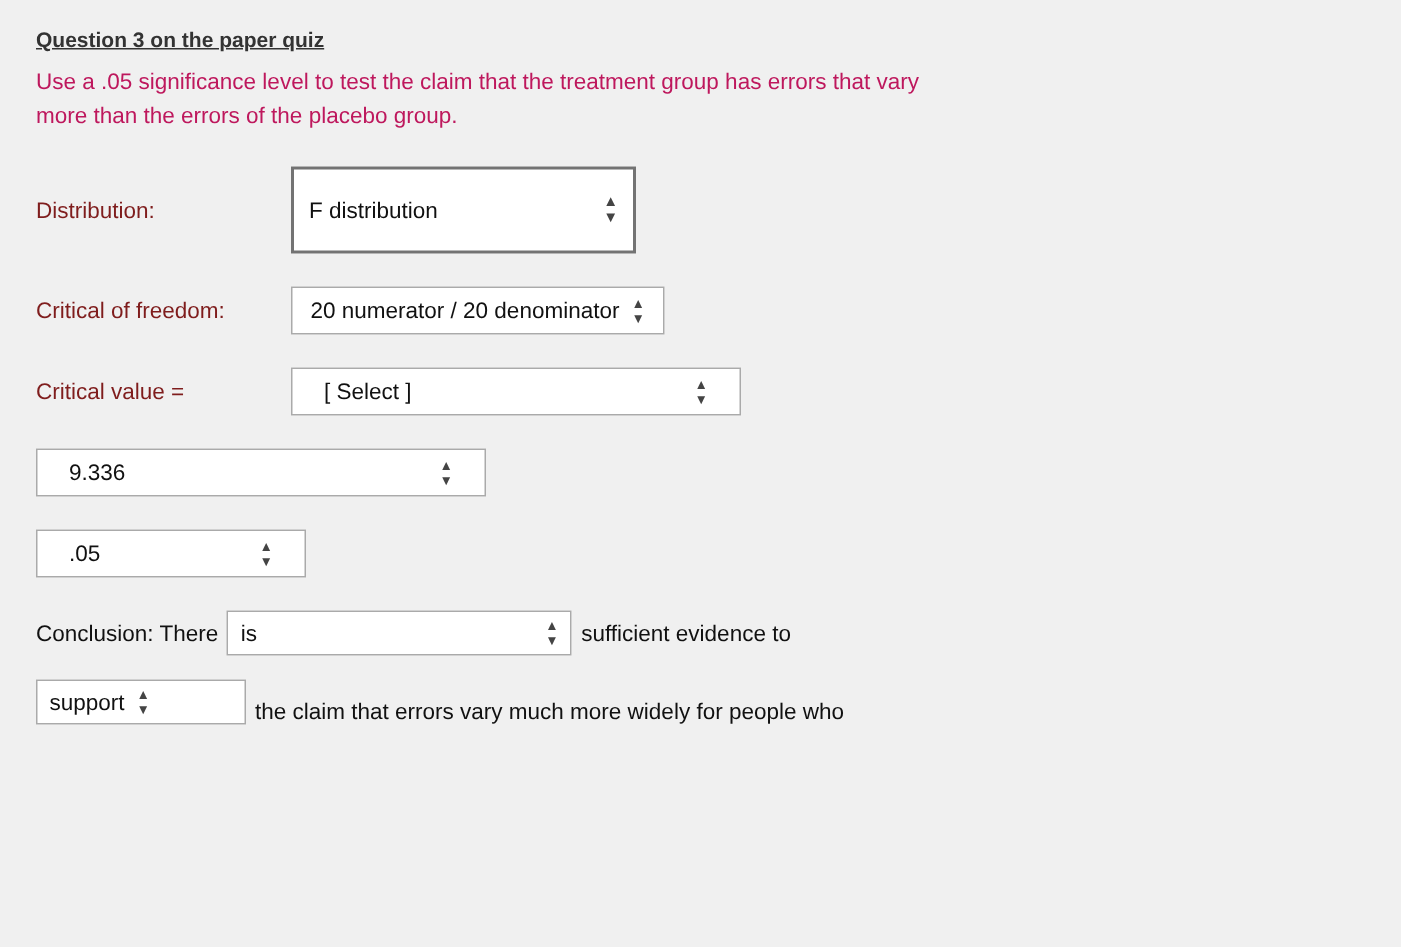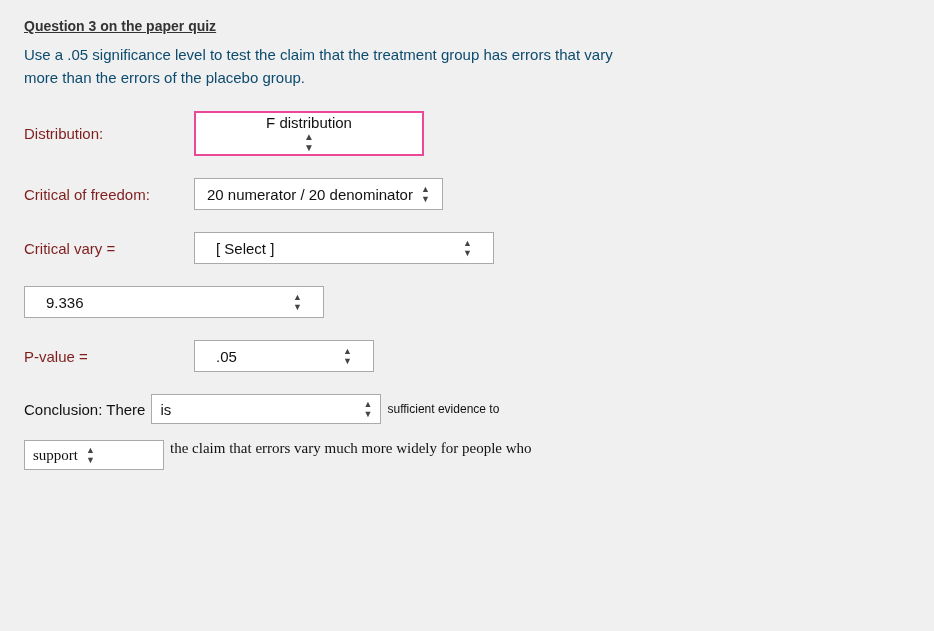--- a/index.html
+++ b/index.html
@@ -25,21 +25,21 @@
     .question-header {
       font-size: 14px;
       color: #333;
       text-decoration: underline;
       margin-bottom: 10px;
       font-weight: bold;
     }
 
     .instructions {
       font-size: 15px;
-      color: #0c4a6e;
+      color: #be185d;
       line-height: 1.5;
       margin-bottom: 22px;
     }
 
     .field-row {
       display: flex;
       align-items: center;
       margin-bottom: 22px;
     }
 
@@ -66,27 +66,26 @@
 
     .field-select-arrows .arr-up,
     .field-select-arrows .arr-dn {
       font-size: 9px;
       line-height: 10px;
       color: #444;
       display: block;
     }
 
     .distribution-container {
-      border: 2px solid #ec4899;
-      background: white;
-      padding: 1px 10px;
+      border: 2px solid #737373;
+      background: white;
+      padding: 16px 10px;
       display: flex;
       align-items: center;
       min-width: 230px;
-      flex-direction: column;
     }
 
     .distribution-value {
       font-size: 15px;
       color: #111;
       flex: 1;
     }
 
     .distribution-arrows {
       display: flex;
@@ -134,29 +133,28 @@
     .conclusion-select {
       border: 1px solid #aaa;
       background: white;
       padding: 4px 8px;
       display: flex;
       align-items: center;
       min-width: 230px;
     }
 
     .conclusion-suffix {
-      font-size: 12px;
+      font-size: 15px;
       color: #111;
     }
 
     .support-row {
       display: flex;
-      align-items: flex-start;
+      align-items: flex-end;
       gap: 6px;
-      font-family: Liberation Serif, serif;
     }
 
     .support-box {
       border: 1px solid #aaa;
       background: white;
       padding: 4px 8px;
       display: flex;
       align-items: center;
       min-width: 140px;
     }
@@ -199,42 +197,41 @@
     <div class="degrees-container">
       <span class="field-select-value">20 numerator / 20 denominator</span>
       <div class="field-select-arrows">
         <span class="arr-up">▲</span>
         <span class="arr-dn">▼</span>
       </div>
     </div>
   </div>
 
   <div class="field-row">
-    <div class="field-label">Critical vary =</div>
+    <div class="field-label">Critical value =</div>
     <div class="generic-container">
       <span class="field-select-value">[ Select ]</span>
       <div class="field-select-arrows">
         <span class="arr-up">▲</span>
         <span class="arr-dn">▼</span>
       </div>
     </div>
   </div>
 
   <div class="field-row">
     <div class="generic-container">
       <span class="field-select-value">9.336</span>
       <div class="field-select-arrows">
         <span class="arr-up">▲</span>
         <span class="arr-dn">▼</span>
       </div>
     </div>
   </div>
 
   <div class="field-row">
-    <div class="field-label">P-value =</div>
     <div class="generic-container" style="min-width:180px;">
       <span class="field-select-value">.05</span>
       <div class="field-select-arrows">
         <span class="arr-up">▲</span>
         <span class="arr-dn">▼</span>
       </div>
     </div>
   </div>
 
   <div class="conclusion-row">

